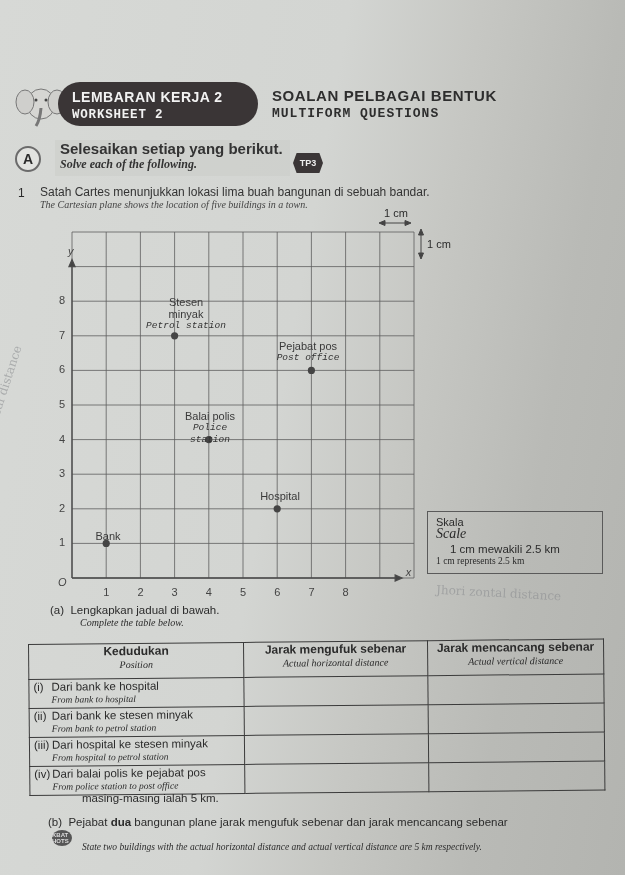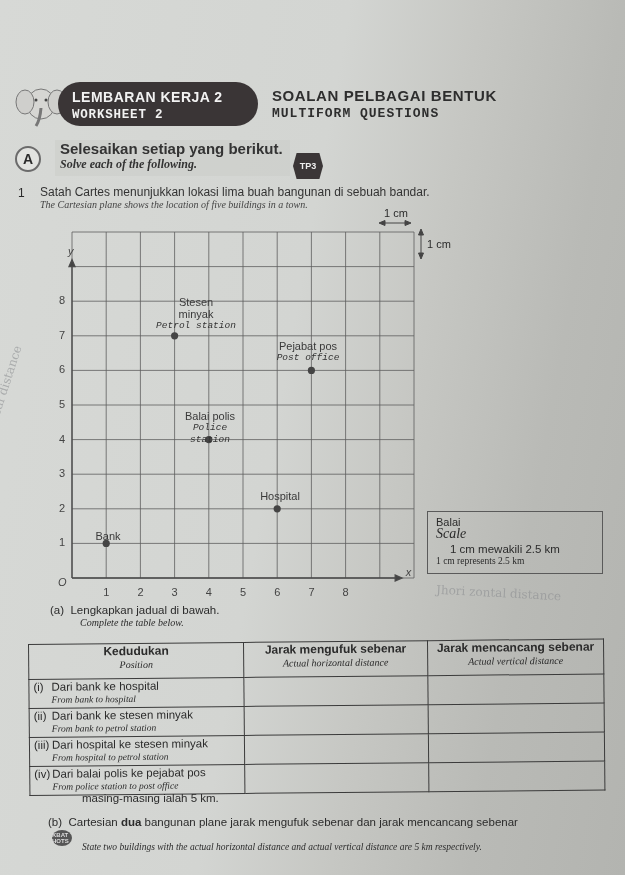--- a/index.html
+++ b/index.html
@@ -27,21 +27,21 @@
   
   .sec-circle {
     left: 15px; top: 146px; width: 26px; height: 26px; border: 2px solid #6b6b6b;
     border-radius: 50%; background: #e2e3e0; font-weight: bold; font-size: 14px;
     display: flex; align-items: center; justify-content: center; box-sizing: border-box;
   }
   .sec-box { left: 55px; top: 140px; width: 235px; height: 36px; background: #c9cbc7; opacity: 0.5; }
   .sec-t1 { left: 60px; top: 140px; font-size: 15px; font-weight: bold; color: #333; }
   .sec-t2 { left: 60px; top: 157px; font-size: 12px; font-weight: bold; color: #333; }
   .tp-badge {
-    left: 293px; top: 153px; width: 30px; height: 26px; background: #3b3637; color: #eee;
+    left: 293px; top: 153px; width: 30px; height: 20px; background: #3b3637; color: #eee;
     font-size: 9px; font-weight: bold; display: flex; align-items: center; justify-content: center;
     clip-path: polygon(12% 0, 88% 0, 100% 50%, 88% 100%, 12% 100%, 0 50%);
   }
 
   .q-num { left: 18px; top: 186px; font-size: 12px; }
   .q-t1 { left: 40px; top: 185px; font-size: 12px; color: #333; }
   .q-t2 { left: 40px; top: 199px; font-size: 10px; color: #444; }
 
   
   .grid { left: 0; top: 0; width: 625px; height: 875px; pointer-events: none; }
@@ -176,42 +176,42 @@
     <div class="axis-lbl" style="left: 59px; top: 432.6px;">4</div>
     <div class="axis-lbl" style="left: 59px; top: 398px;">5</div>
     <div class="axis-lbl" style="left: 59px; top: 363.4px;">6</div>
     <div class="axis-lbl" style="left: 59px; top: 328.8px;">7</div>
     <div class="axis-lbl" style="left: 59px; top: 294.2px;">8</div>
     <div class="axis-lbl" style="left: 58px; top: 576px; font-style: italic;">O</div>
     <div class="axis-lbl" style="left: 405.74px; top: 566px; font-style: italic;">x</div>
     <div class="axis-lbl" style="left: 68px; top: 244.76px; font-style: italic;">y</div>
   </div>
 
-<div class="pt-lbl" style="left:140px; top:296px; width:92px;padding-left:10px;">
+<div class="pt-lbl" style="left:140px; top:296px; width:92px;">
   <div>Stesen</div>
     <div>minyak</div>
     <div class="en">Petrol station</div>
 </div>
 <div class="pt-lbl" style="left:268px; top:340px; width:80px;">
   <div>Pejabat pos</div>
     <div class="en">Post office</div>
 </div>
 <div class="pt-lbl" style="left:172px; top:410px; width:76px;">
   <div>Balai polis</div>
     <div class="en">Police station</div>
 </div>
 <div class="pt-lbl" style="left:252px; top:490px; width:56px;">
   <div>Hospital</div>
 </div>
 <div class="pt-lbl" style="left:88px; top:530px; width:40px;">
   <div>Bank</div>
 </div>
 
 <div class="abs scale-box">
-  <div class="sb1">Balai</div>
+  <div class="sb1">Skala</div>
   <div class="sb2 serif-i">Scale</div>
   <div class="sb3">1 cm mewakili 2.5 km</div>
   <div class="sb4" style="font-family:'Liberation Serif',serif;">1 cm represents 2.5 km</div>
 </div>
 
 <div class="abs handwrite" style="left:436px; top:586px; transform:rotate(3deg);">Jhori zontal distance</div>
 <div class="abs handwrite" style="left:-20px; top:340px; transform:rotate(-72deg); transform-origin:left top; width:140px; top:440px;">vertical distance</div>
 
 <div class="abs part-a1">
   <span>(a)</span>&nbsp;&nbsp;<span>Lengkapkan jadual di bawah.</span>
@@ -242,17 +242,17 @@
   </tr>
   <tr>
     <td><span class="roman">(iv)</span><span>Dari balai polis ke pejabat pos</span><span class="en">From police station to post office</span></td>
     <td></td>
     <td></td>
   </tr>
 </tbody>
   </table>
 
 <div class="abs part-b1">
-  <span>(b)</span>&nbsp;&nbsp;<span>Cartesian </span><b>dua</b><span> bangunan plane jarak mengufuk sebenar dan jarak mencancang sebenar</span>
+  <span>(b)</span>&nbsp;&nbsp;<span>Pejabat </span><b>dua</b><span> bangunan plane jarak mengufuk sebenar dan jarak mencancang sebenar</span>
 </div>
 <div class="abs kbat">KBAT HOTS</div>
 <div class="abs part-b2">masing-masing ialah 5 km.</div>
 <div class="abs part-b3 serif-i">State two buildings with the actual horizontal distance and actual vertical distance are 5 km respectively.</div>
 
 </body></html>

